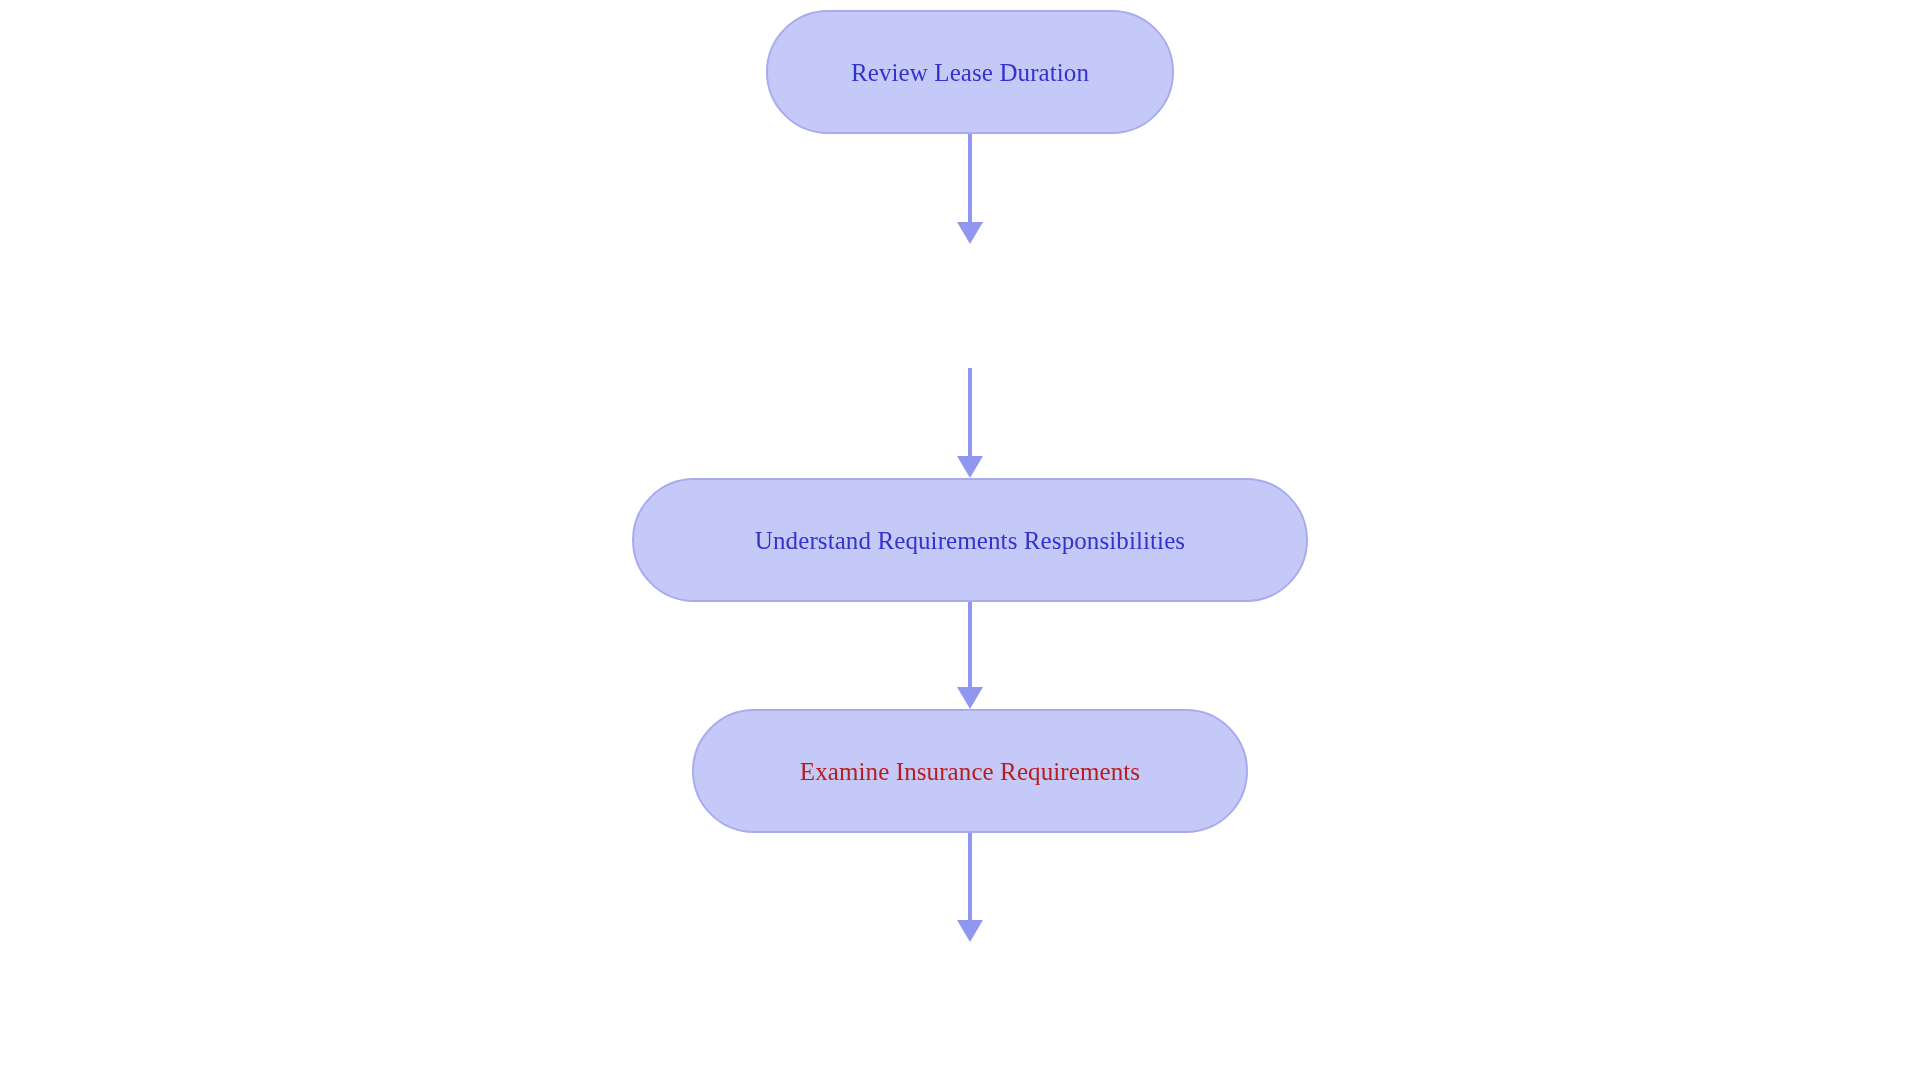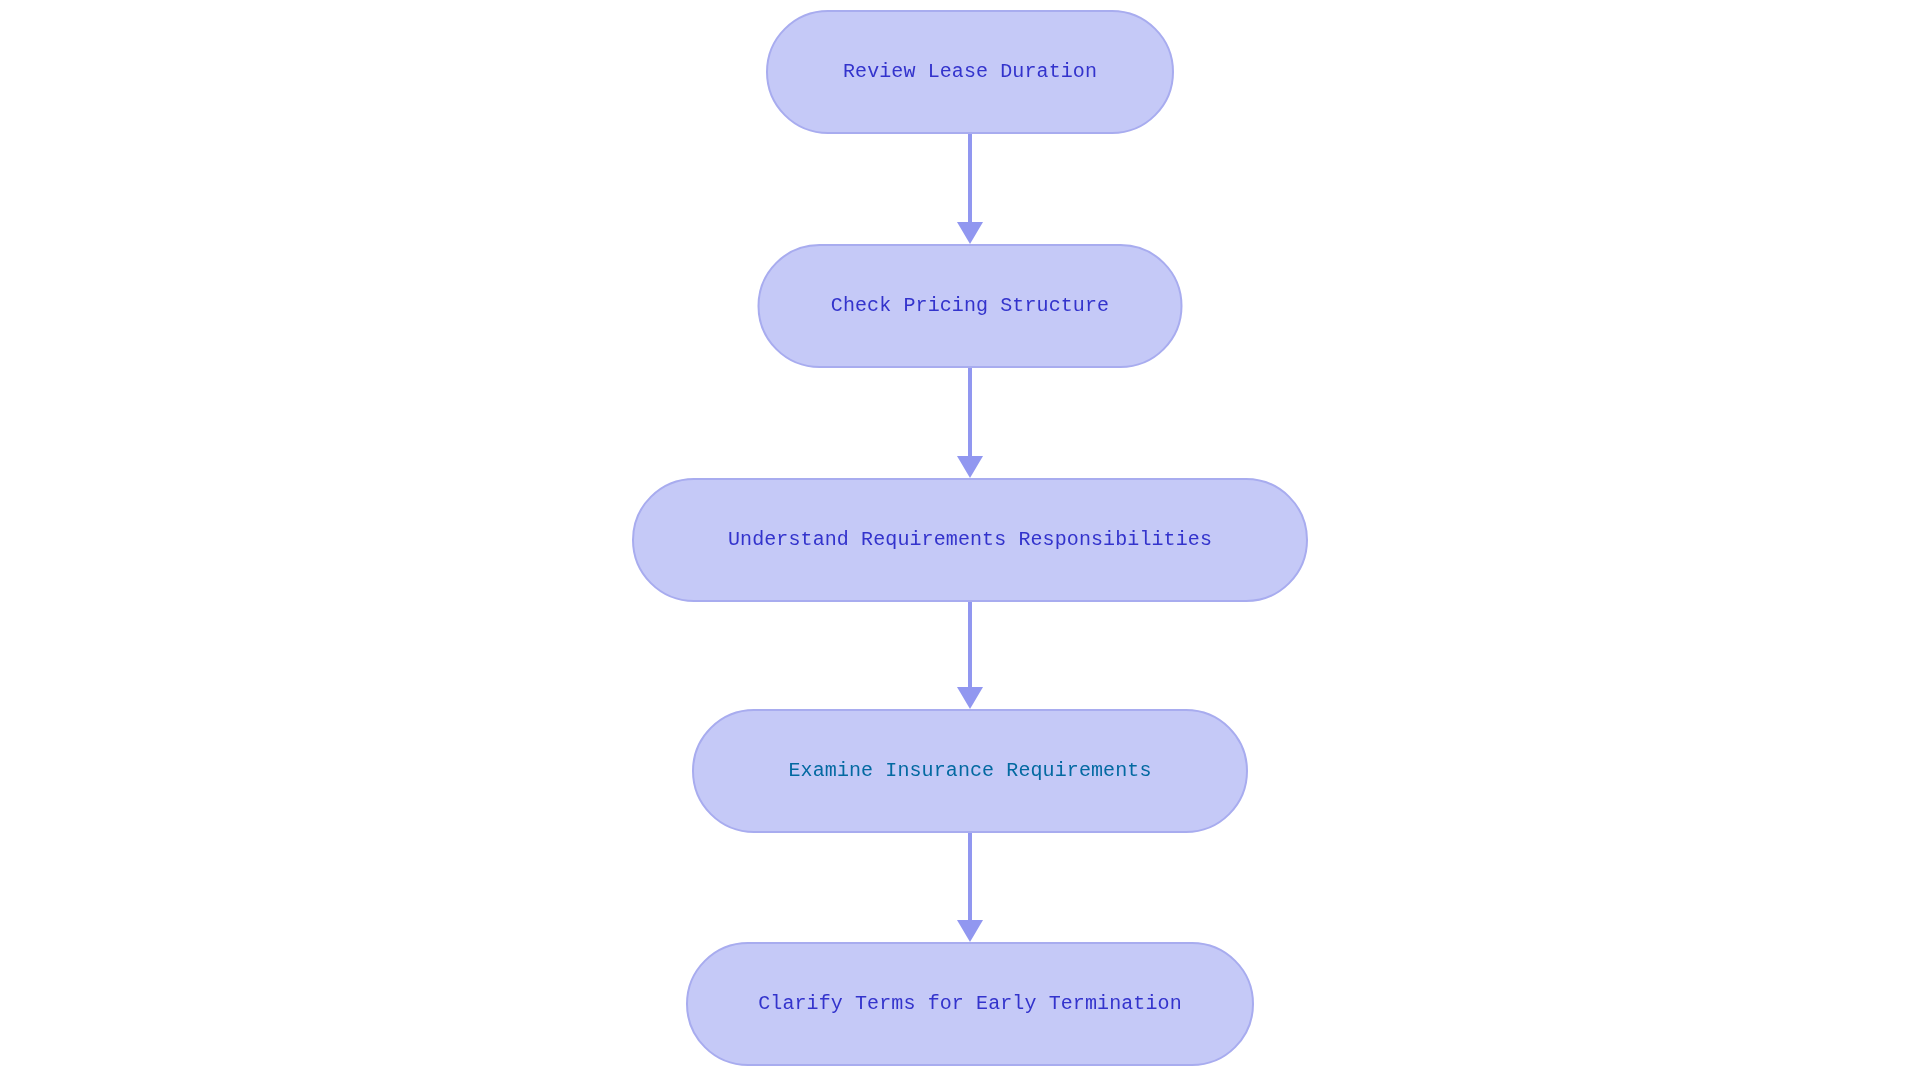--- a/index.html
+++ b/index.html
@@ -46,22 +46,22 @@
     align-items: center;
     justify-content: center;
     background: #c5c9f7;
     border: 2px solid #a8acef;
     border-radius: 62px;
     transform: translateX(-50%);
   }
 
   .flow-node-label {
     color: #3333cc;
-    font-family: Liberation Mono, monospace;
-    font-size: 20px;
+    font-family: Liberation Serif, serif;
+    font-size: 25px;
     font-weight: 400;
     letter-spacing: 0.1px;
     white-space: nowrap;
     line-height: 1;
     text-align: center;
     user-select: none;
   }
 </style>
 </head>
 <body>
@@ -84,27 +84,21 @@
       <g>
         <line x1="970" y1="833" x2="970" y2="922" stroke="#9197f0" stroke-width="4"></line>
         <polygon points="957,920 983,920 970,942" fill="#9197f0"></polygon>
       </g>
     </svg>
 
   <div id="node-layer">
       <div class="flow-node" style="left: 970px; top: 10px; width: 408px; height: 124px; background: rgb(197, 201, 247); border-color: rgb(168, 172, 239); border-radius: 62px;">
         <span class="flow-node-label" style="color: rgb(51, 51, 204);">Review Lease Duration</span>
       </div>
-      <div class="flow-node" style="left: 970px; top: 244px; width: 425px; height: 124px; background: rgb(197, 201, 247); border-color: rgb(168, 172, 239); border-radius: 62px;">
-        <span class="flow-node-label" style="color: rgb(51, 51, 204);">Check Pricing Structure</span>
-      </div>
       <div class="flow-node" style="left: 970px; top: 478px; width: 676px; height: 124px; background: rgb(197, 201, 247); border-color: rgb(168, 172, 239); border-radius: 62px;">
         <span class="flow-node-label" style="color: rgb(51, 51, 204);">Understand Requirements Responsibilities</span>
       </div>
       <div class="flow-node" style="left: 970px; top: 709px; width: 556px; height: 124px; background: rgb(197, 201, 247); border-color: rgb(168, 172, 239); border-radius: 62px;">
-        <span class="flow-node-label" style="color: #0369a1; text-align: right;">Examine Insurance Requirements</span>
-      </div>
-      <div class="flow-node" style="left: 970px; top: 942px; width: 568px; height: 124px; background: rgb(197, 201, 247); border-color: rgb(168, 172, 239); border-radius: 62px;">
-        <span class="flow-node-label" style="color: rgb(51, 51, 204);">Clarify Terms for Early Termination</span>
+        <span class="flow-node-label" style="color: #b91c1c; text-align: right;">Examine Insurance Requirements</span>
       </div>
     </div>
 
 </div>
 
 </body></html>

